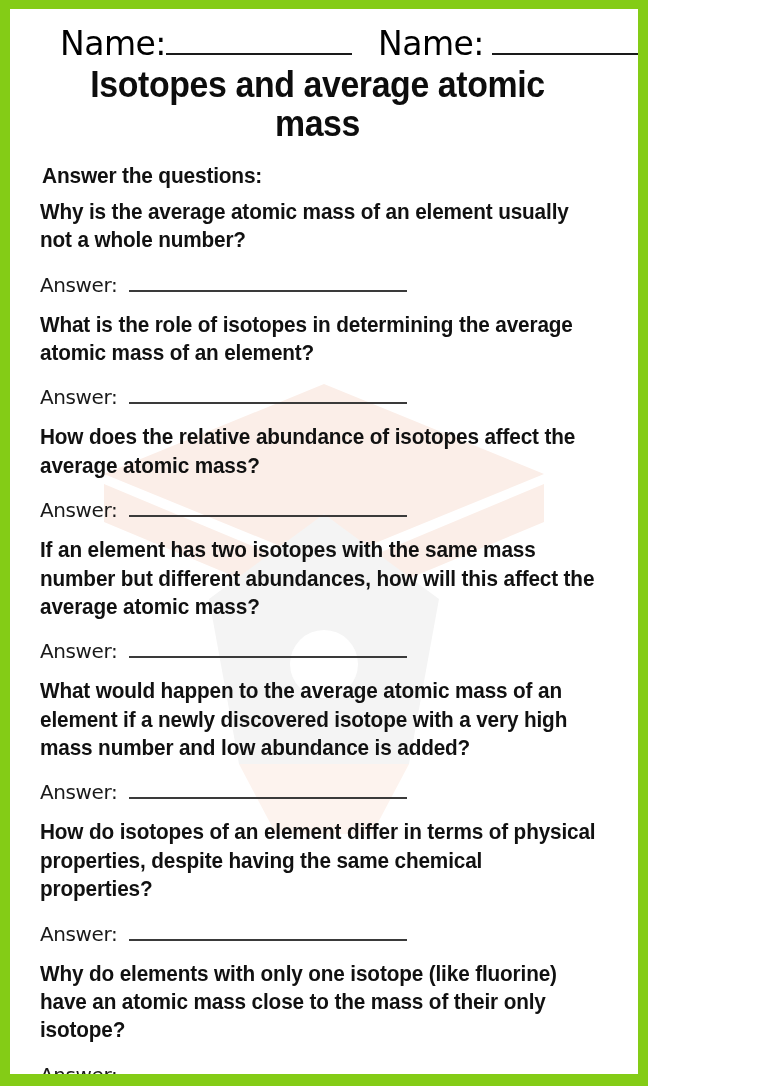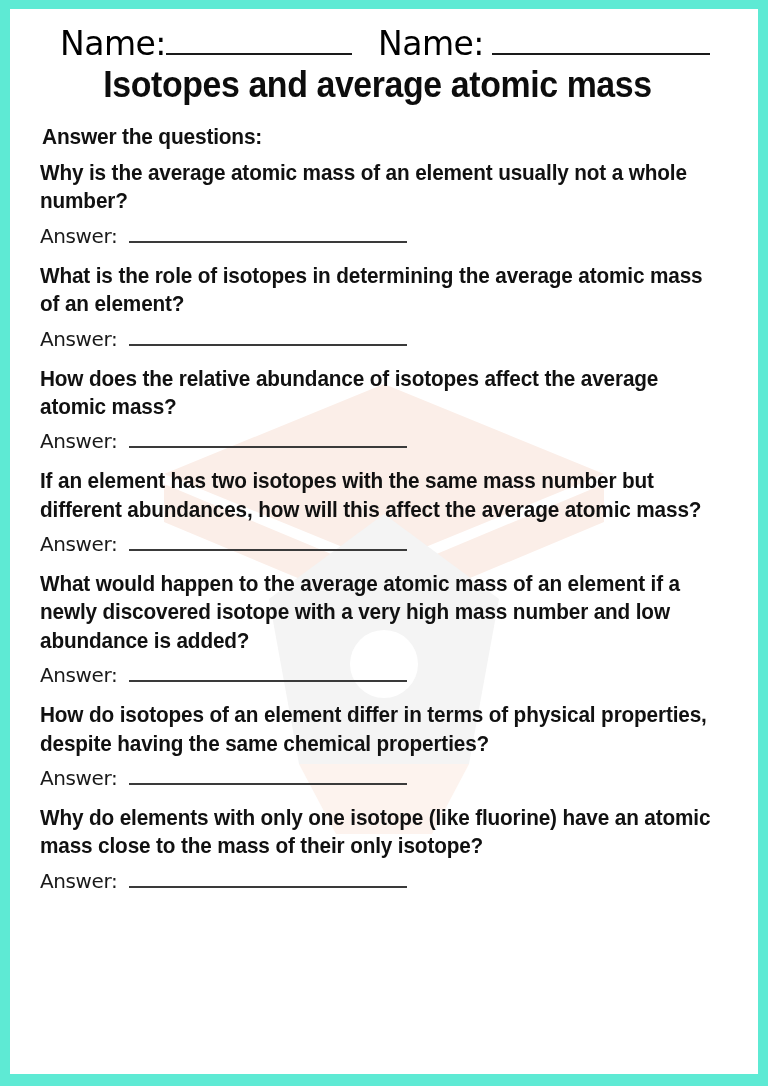--- a/index.html
+++ b/index.html
@@ -7,24 +7,24 @@
     padding: 0;
     background: #ffffff;
   }
 
   body {
     font-family: "Liberation Sans", sans-serif;
   }
 
   .page {
     position: relative;
-    width: 768px;
+    width: 648px;
     height: 1086px;
     box-sizing: border-box;
-    background: #5eead4;
+    background: #84cc16;
     overflow: hidden;
     text-decoration: underline;
   }
 
   .sheet {
     position: absolute;
     left: 10px;
     top: 9px;
     right: 10px;
     bottom: 12px;
@@ -140,21 +140,21 @@
     letter-spacing: -0.15px;
     margin: 0;
     max-width: 722px;
     transform: scaleX(0.965);
     transform-origin: left center;
   }
 
   .answer-row {
     display: flex;
     align-items: baseline;
-    margin-top: 10px;
+    margin-top: 20px;
   }
 
   .answer-label {
     font-family: "DejaVu Sans", sans-serif;
     font-weight: 400;
     font-size: 20px;
     line-height: 1;
     color: #1a1a1a;
     letter-spacing: -0.4px;
     white-space: nowrap;

